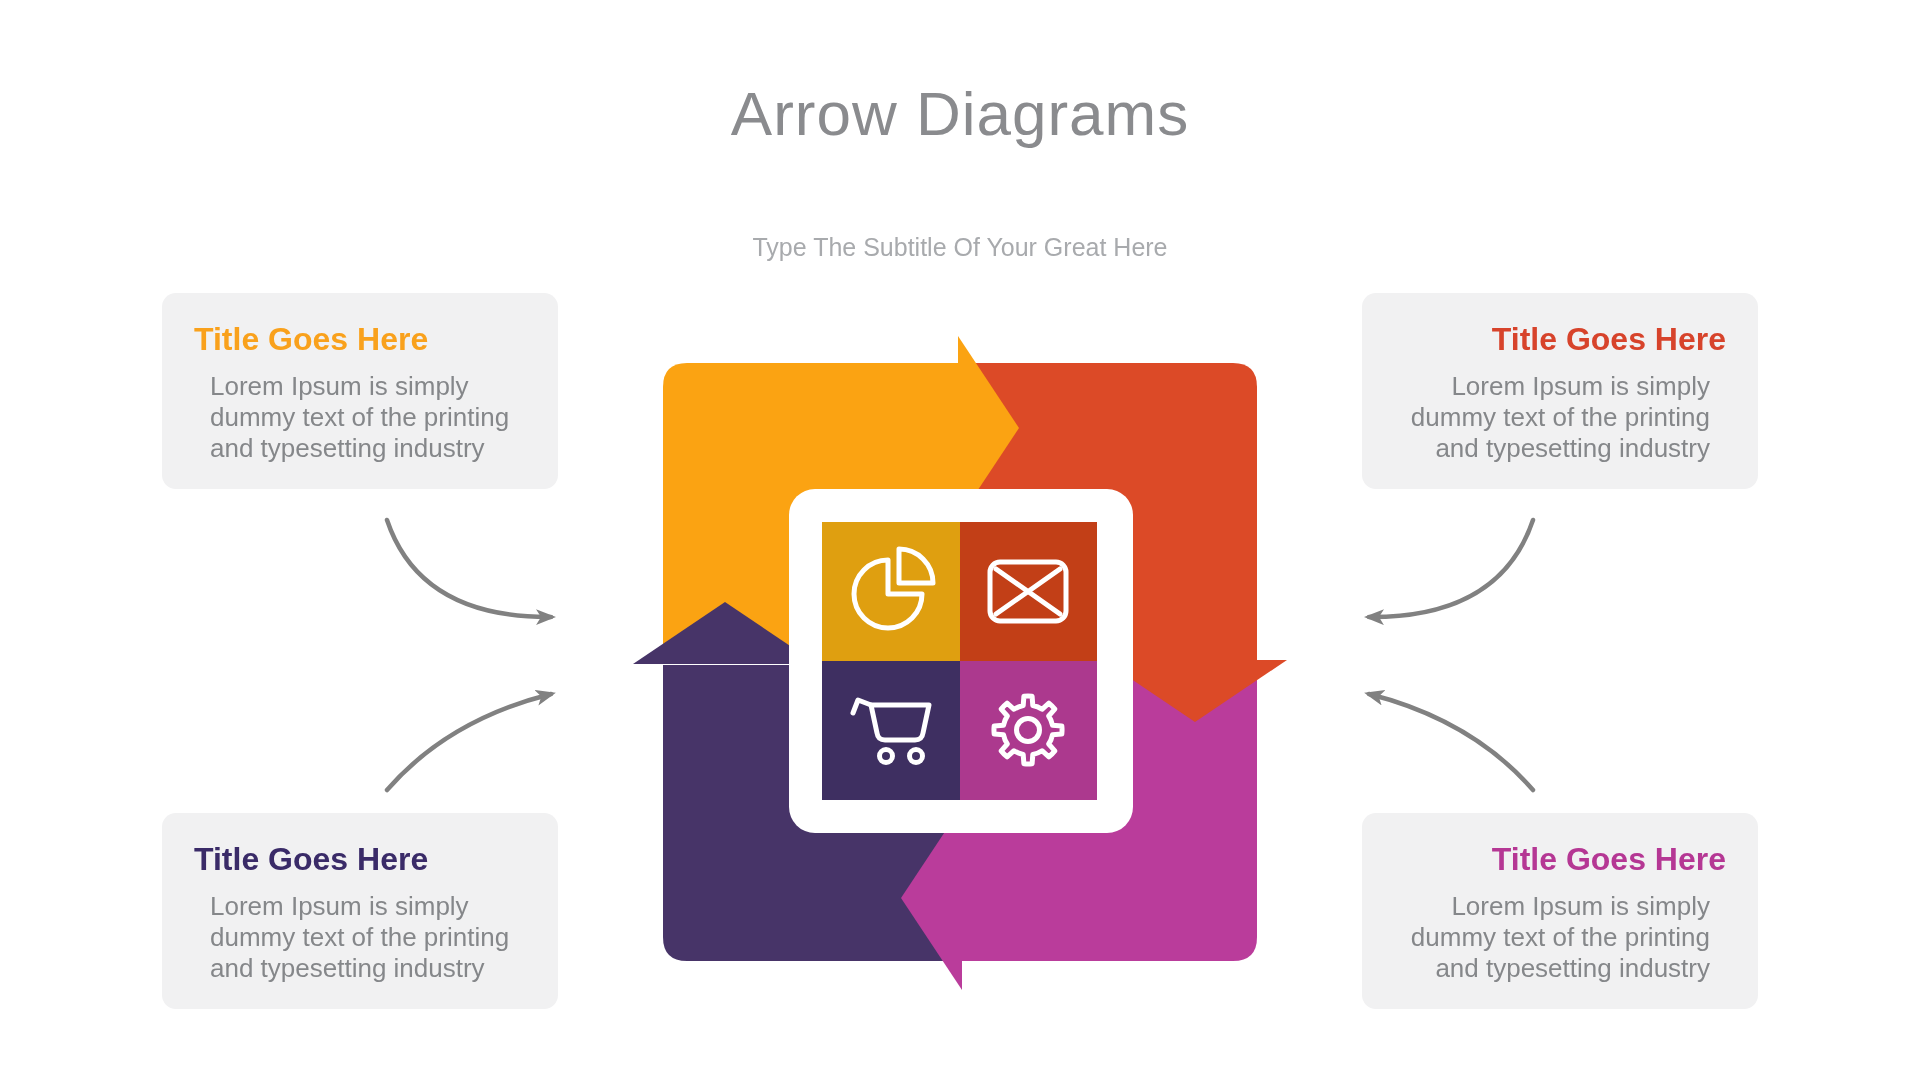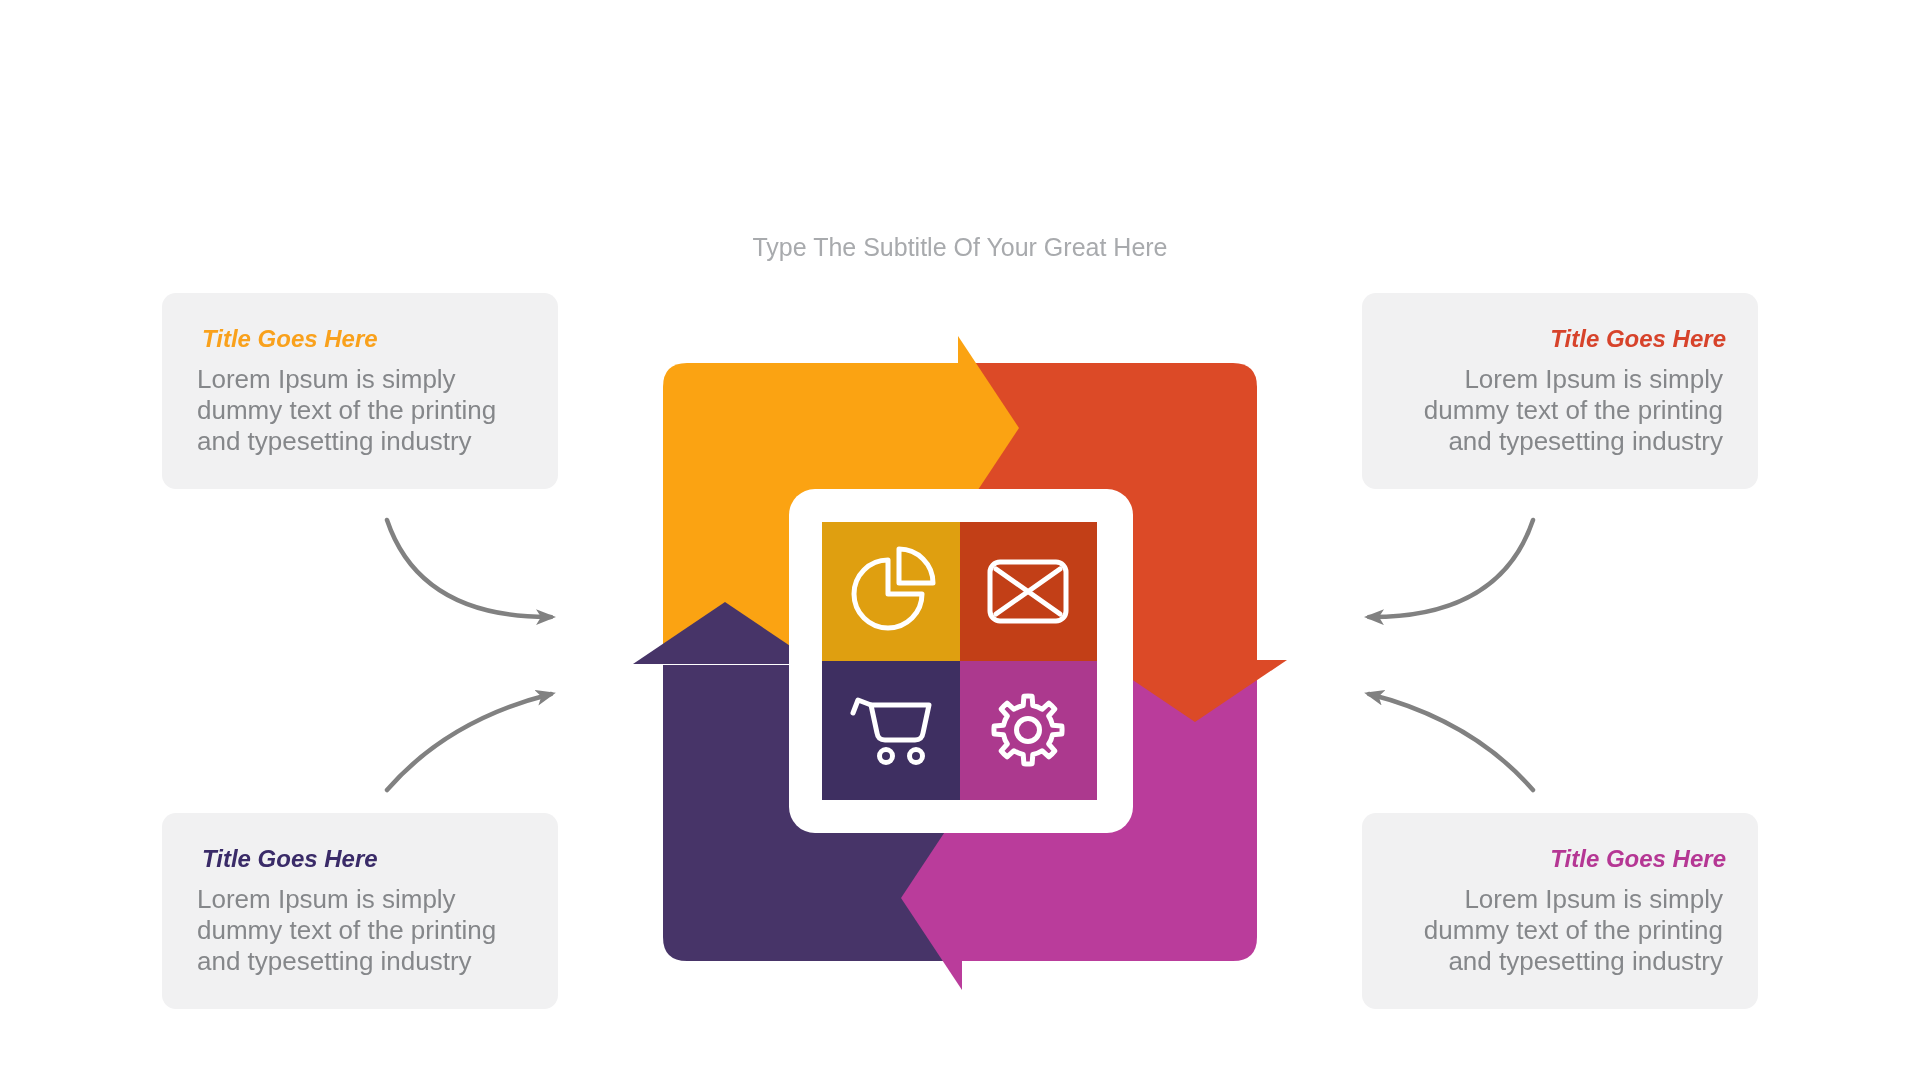--- a/index.html
+++ b/index.html
@@ -34,48 +34,48 @@
     position: absolute;
     width: 396px;
     height: 196px;
     background: #f1f1f2;
     border-radius: 14px;
     padding: 30px 32px;
     box-sizing: border-box;
   }
   .info-box.align-right { text-align: right; }
   .info-box h3 {
-    margin: 0 0 9px 8px;
-    font-size: 24px;
+    margin: 0 0 9px 0;
+    font-size: 32px;
     font-weight: 700;
     line-height: 32px;
-    font-style: italic;
   }
   .info-box p {
-    margin: 3px;
+    margin: 16px;
     font-size: 26px;
     line-height: 31px;
     color: #85878a;
   }
   .box-top-left     { left: 162px;  top: 293px; }
   .box-top-right    { left: 1362px; top: 293px; }
   .box-bottom-left  { left: 162px;  top: 813px; }
   .box-bottom-right { left: 1362px; top: 813px; }
   .diagram-svg {
     position: absolute;
     left: 0; top: 0;
     width: 1920px;
     height: 1080px;
   }
 </style>
 </head>
 <body>
 
 <div class="slide">
 
+  <div class="page-title">Arrow Diagrams</div>
   <div class="page-subtitle">Type The Subtitle Of Your Great Here</div>
 
   <div class="info-box box-top-left">
     <h3 style="color: rgb(249, 161, 28);">Title Goes Here</h3>
     <p>Lorem Ipsum is simply dummy text of the printing and typesetting industry</p>
   </div>
 
   <div class="info-box box-top-right align-right">
     <h3 style="color: rgb(215, 67, 43);">Title Goes Here</h3>
     <p>Lorem Ipsum is simply dummy text of the printing and typesetting industry</p>

